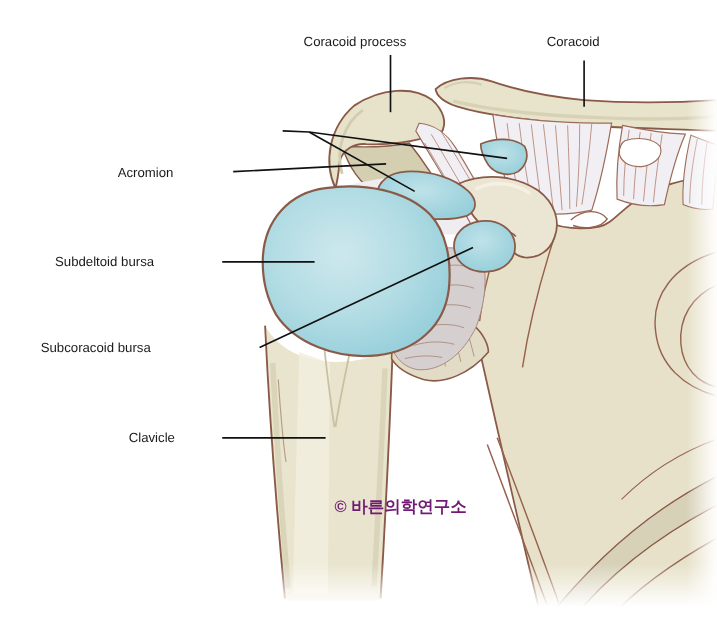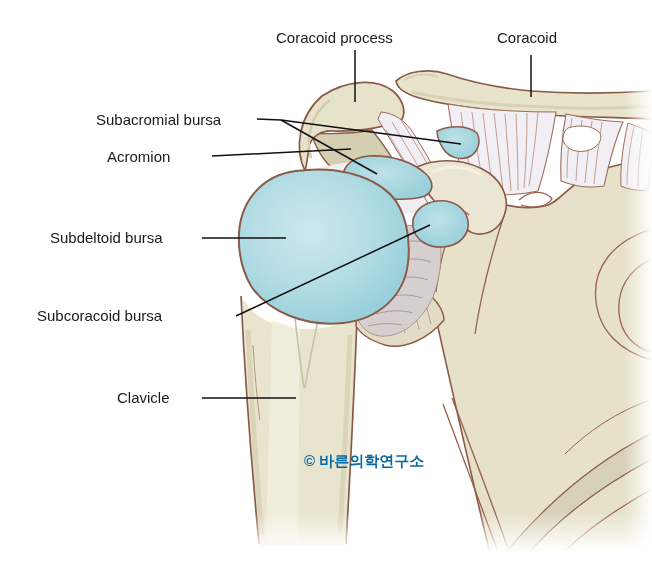--- a/index.html
+++ b/index.html
@@ -2,25 +2,25 @@
 <html><head>
 <meta charset="utf-8">
 <style>
   html,body{margin:0;padding:0;background:#fff;}
   .stage{
     position:relative;width:652px;height:562px;background:#fff;overflow:hidden;
     font-family:"Liberation Sans","DejaVu Sans",sans-serif;
   }
   .stage svg{position:absolute;left:0;top:0;}
   .lbl{
-    position:absolute;color:#1a1a1a;font-size:15px;line-height:20px;
+    position:absolute;color:#1a1a1a;font-size:12px;line-height:20px;
     white-space:nowrap;letter-spacing:0px;
   }
   .copyright{
-    position:absolute;color:#0369a1;font-size:15px;font-weight:bold;line-height:18px;
+    position:absolute;color:#701a75;font-size:15px;font-weight:bold;line-height:18px;
     white-space:nowrap;
   }
 </style>
 </head>
 <body>
 
 <div class="stage">
 
   <svg width="652" height="562" viewBox="0 0 652 562">
     <defs>
@@ -172,19 +172,18 @@
       <line x1="281" y1="120" x2="461" y2="144"></line>
       <line x1="212" y1="156" x2="351" y2="149"></line>
       <line x1="202" y1="238" x2="286" y2="238"></line>
       <line x1="236" y1="316" x2="430" y2="225"></line>
       <line x1="202" y1="398" x2="296" y2="398"></line>
     </g>
   </svg>
 
   <div class="lbl" style="left:276px;top:28px;">Coracoid process</div>
   <div class="lbl" style="left:497px;top:28px;">Coracoid</div>
-  <div class="lbl" style="left:96px;top:110px;">Subacromial bursa</div>
   <div class="lbl" style="left:107px;top:147px;text-align:center;">Acromion</div>
   <div class="lbl" style="left:37px;top:306px;">Subcoracoid bursa</div>
   <div class="lbl" style="left:50px;top:228px;">Subdeltoid bursa</div>
   <div class="lbl" style="left:117px;top:388px;">Clavicle</div>
   <div class="copyright" style="left:304px;top:452px;">© 바른의학연구소</div>
 </div>
 
 </body></html>

